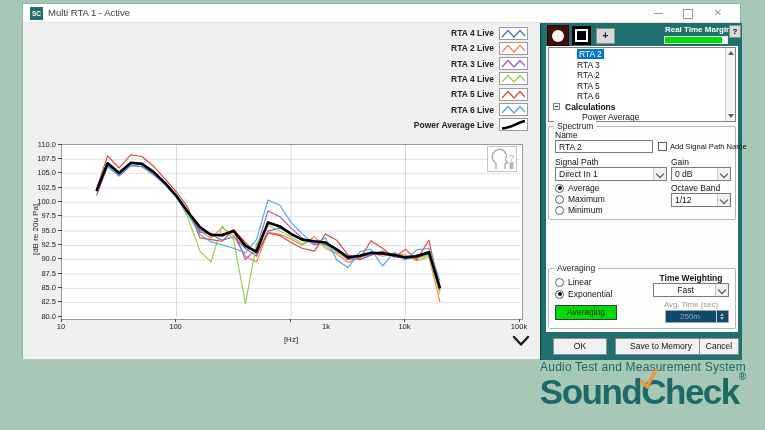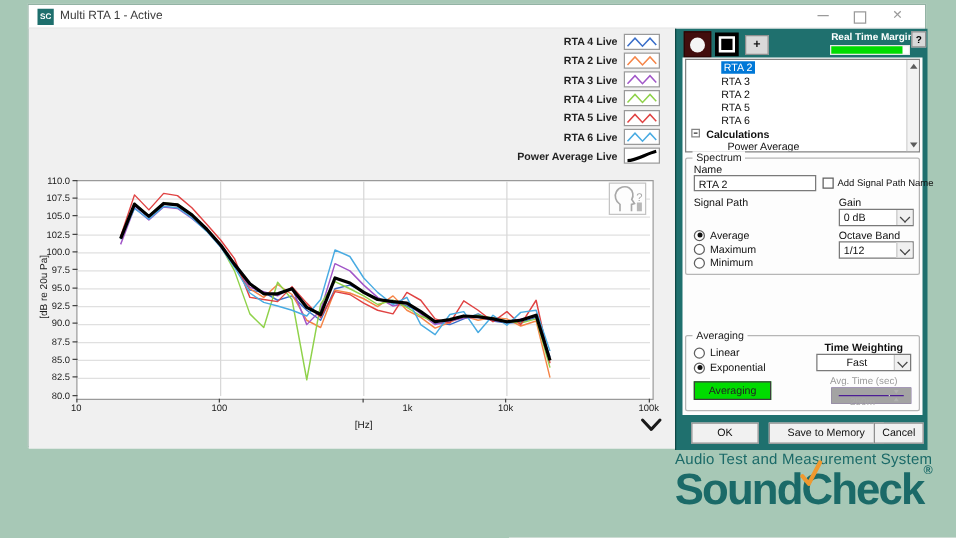--- a/index.html
+++ b/index.html
@@ -72,21 +72,21 @@
   .combo.center .val{text-align:center;}
   .combo .dd{position:absolute;right:0;top:0;width:13px;height:100%;background:#f0f0f0;border-left:1px solid #c9c9c9;box-sizing:border-box;}
   .combo .dd i{display:block;width:5px;height:5px;border-left:1px solid #444;border-bottom:1px solid #444;transform:rotate(-45deg);margin:3px auto;}
   .cbrow{position:absolute;display:flex;align-items:center;gap:3px;}
   .cb{width:9px;height:9px;background:#fff;border:1px solid #5f5f5f;box-sizing:border-box;flex:none;}
   .cbrow span.t{font-size:8px;color:#111;white-space:nowrap;}
   .radio-row{position:absolute;display:flex;align-items:center;gap:4px;height:10px;}
   .radio{width:9px;height:9px;border-radius:50%;background:#fff;border:1px solid #5f5f5f;box-sizing:border-box;position:relative;flex:none;}
   .radio.sel:after{content:"";position:absolute;left:1.5px;top:1.5px;width:4px;height:4px;border-radius:50%;background:#111;}
   .radio-row span.t{font-size:8.5px;color:#111;white-space:nowrap;}
-  .spin{position:absolute;background:#4c1d95;border:6px solid #a3a3a3;box-sizing:border-box;color:#a8a8a8;font-size:8px;text-decoration:underline;}
+  .spin{position:absolute;background:#0c4a6e;border:1px solid #a3a3a3;box-sizing:border-box;color:#a8a8a8;font-size:8px;text-decoration:underline;}
   .spin .v{position:absolute;left:0;right:14px;text-align:center;line-height:11px;}
   .spin .arr{position:absolute;right:0;top:0;width:12px;height:100%;border-left:1px solid #d0d0d0;box-sizing:border-box;}
   .spin .arr .u{position:absolute;left:3px;top:2px;width:0;height:0;border-left:2.5px solid transparent;border-right:2.5px solid transparent;border-bottom:3px solid #b0b0b0;}
   .spin .arr .d{position:absolute;left:3px;bottom:2px;width:0;height:0;border-left:2.5px solid transparent;border-right:2.5px solid transparent;border-top:3px solid #b0b0b0;}
   #avg-green{position:absolute;left:6px;top:36px;width:62px;height:15px;background:#00dc00;border:1px solid #3c3c3c;box-sizing:border-box;font-size:8.5px;color:#222;text-align:center;line-height:13px;}
   .footer-btn{position:absolute;top:315px;height:17px;background:#f1f1f1;border:1px solid #8f8f8f;box-sizing:border-box;font-size:8.5px;color:#111;text-align:center;line-height:15px;}
   #btn-ok{left:12px;width:54px;}
   #btn-save{left:74px;width:92px;}
   #btn-cancel{left:158px;width:40px;}
 
@@ -282,20 +282,26 @@
       <div class="group" id="grp-spectrum">
         <span class="group-legend">Spectrum</span>
         <span class="lbl" style="left:6px;top:3px;">Name</span>
         <div class="tinput" style="left:6px;top:13px;width:98px;height:13px;">RTA 2</div>
         <label class="cbrow" style="left:109px;top:15px;">
           <span class="cb"></span>
           <span class="t" style="font-size:7.6px;">Add Signal Path Name</span>
         </label>
         <span class="lbl" style="left:6px;top:30px;">Signal Path</span>
         <span class="lbl" style="left:122px;top:30px;">Gain</span>
+        <div class="combo" style="left:6px;top:40px;width:112px;height:14px;">
+          <span class="val">Direct In 1</span>
+          <span class="dd">
+              <i></i>
+            </span>
+        </div>
         <div class="combo" style="left:122px;top:40px;width:60px;height:14px;">
           <span class="val">0 dB</span>
           <span class="dd">
               <i></i>
             </span>
         </div>
         <div id="mode-radios">
             <label class="radio-row" style="left: 6px; top: 56px;">
               <span class="radio sel"></span>
               <span class="t">Average</span>

